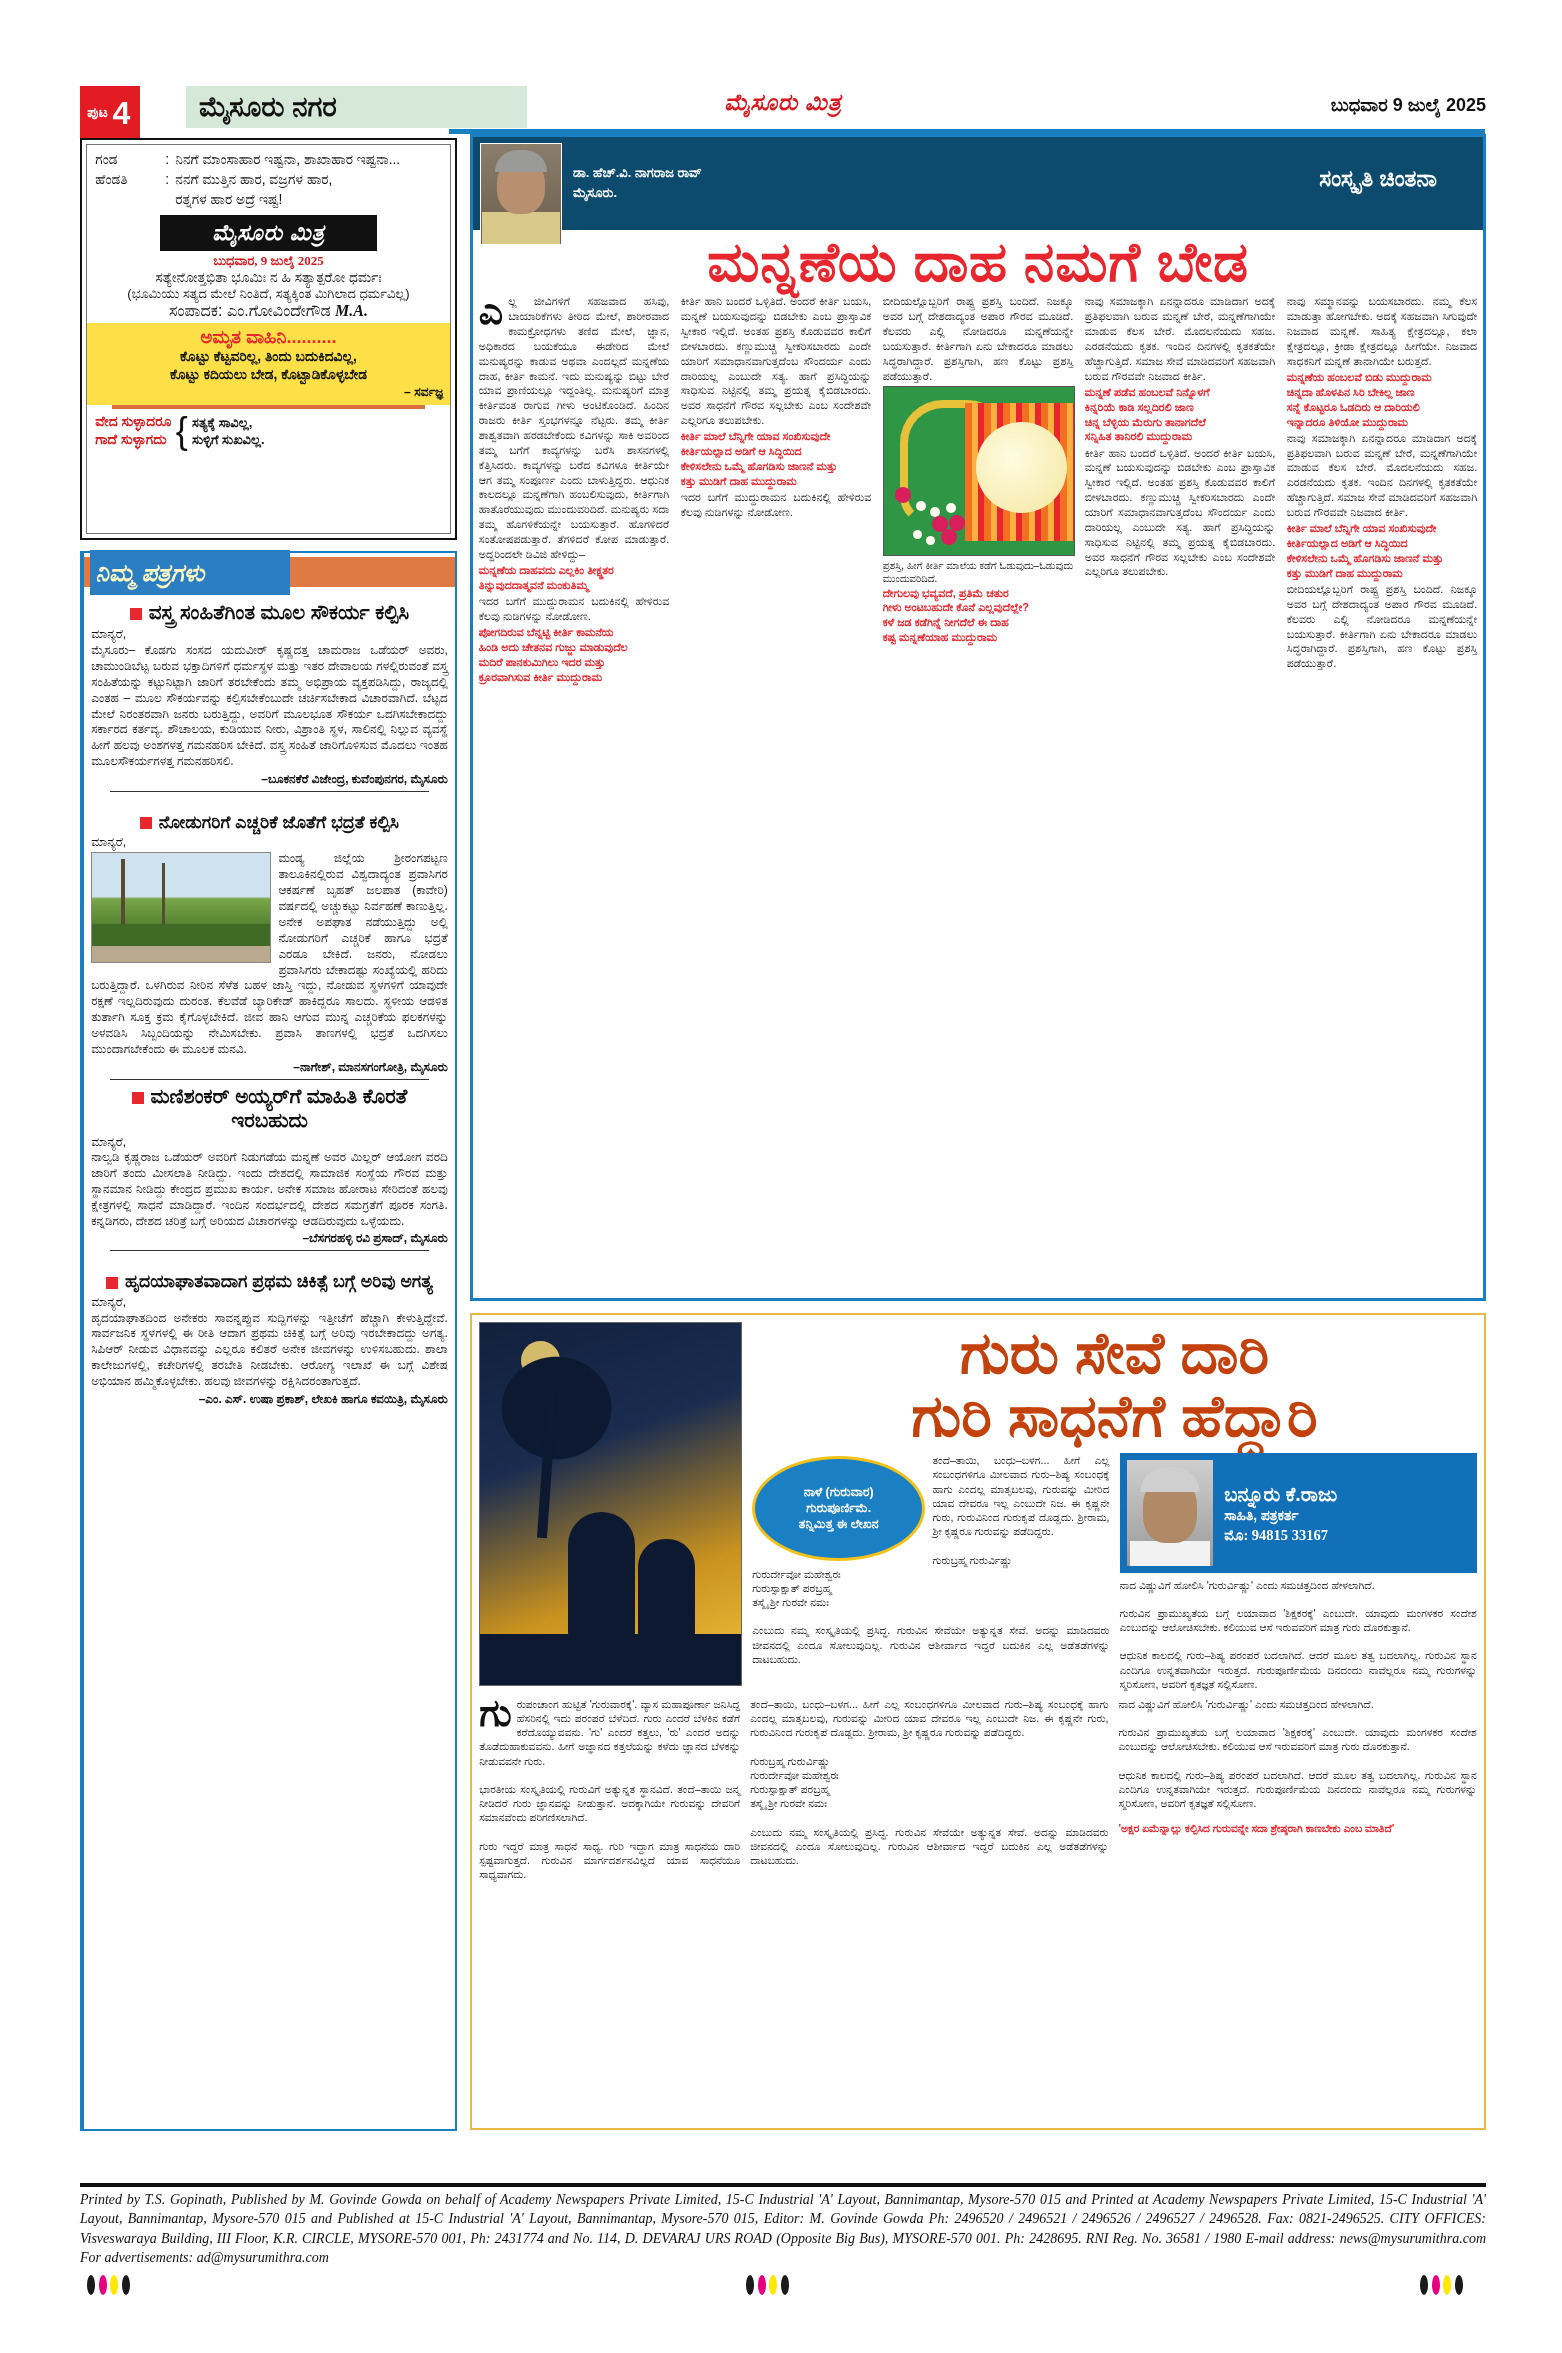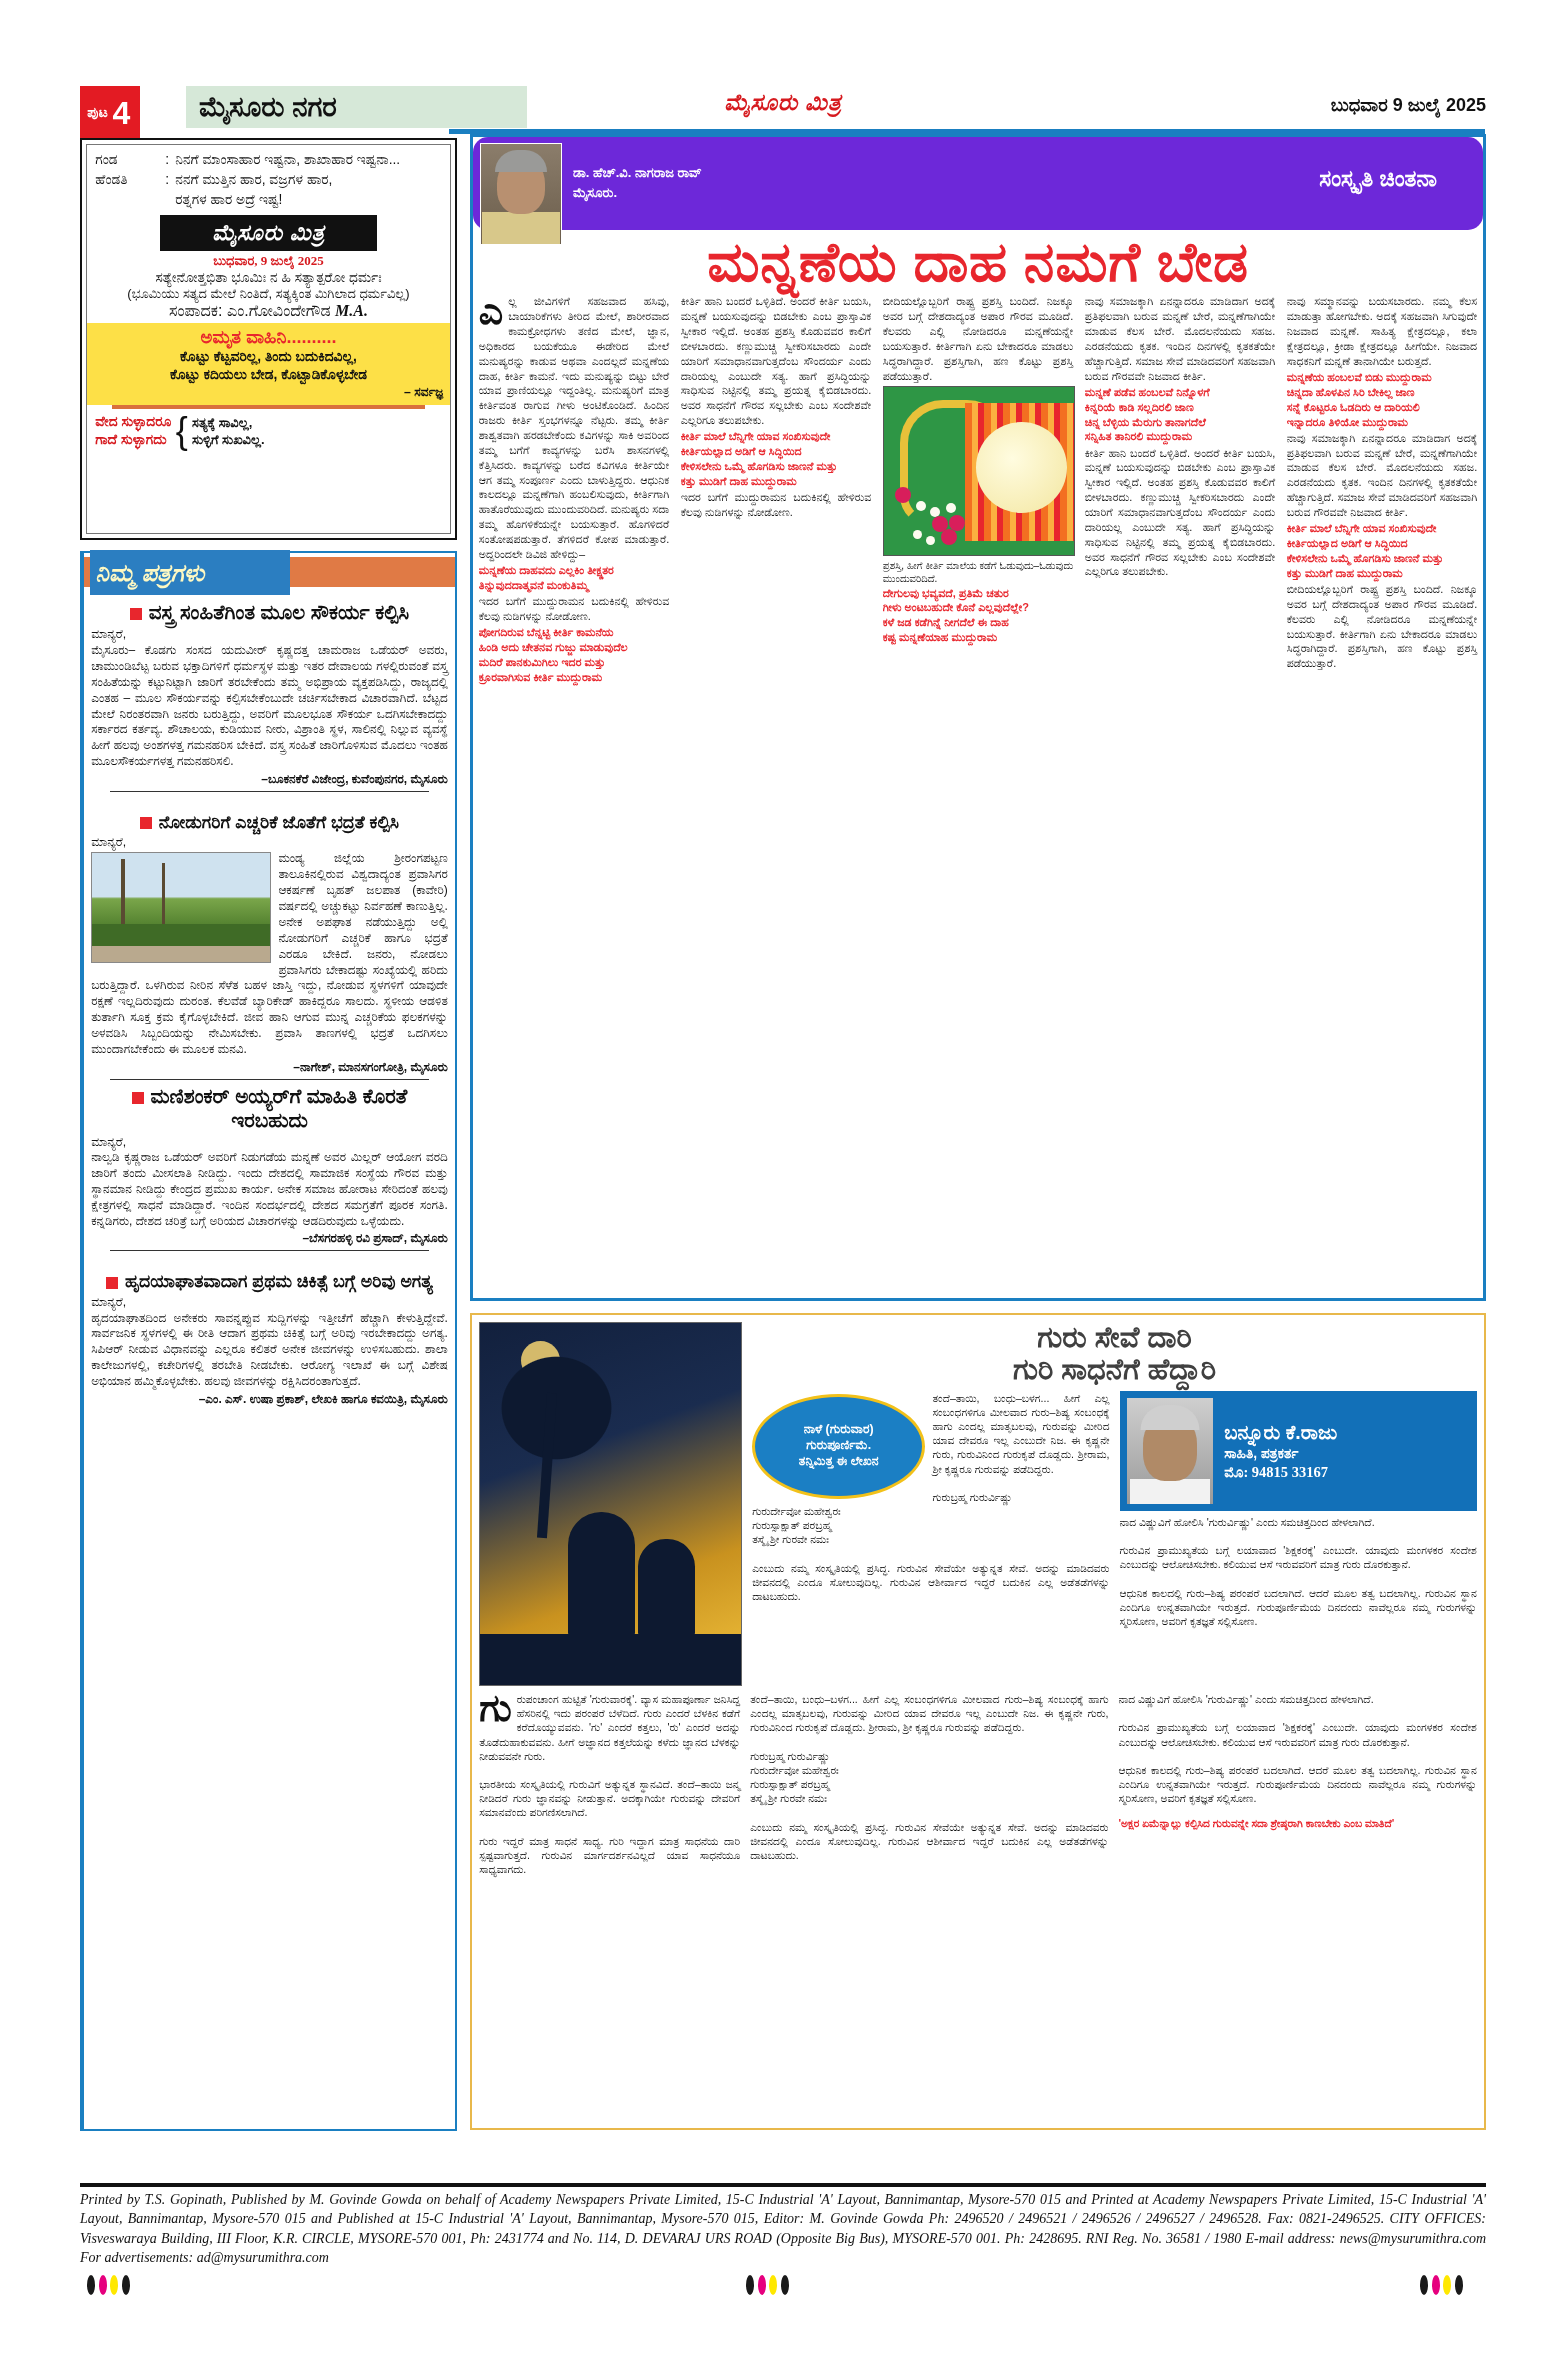--- a/index.html
+++ b/index.html
@@ -68,21 +68,21 @@
   .ltr-sign{font-size:12px;text-align:right;font-weight:bold;margin-top:1.4px;}
   .ltr-sep{border-top:0.7px solid #333;margin:5px 19px 4.3px 19px;}
   .ltr-photo{width:178px;height:109px;float:left;margin:1.4px 7.2px 2.9px 0;border:0.7px solid #888;background:linear-gradient(#cfe2ef 0%,#cfe2ef 40%,#7aa64a 42%,#4e7c2c 70%,#8a9b5a 100%);position:relative;overflow:hidden;}
   .ltr-photo .trunk{position:absolute;left:29px;top:5.8px;width:3.6px;height:80px;background:#5a4a32;}
   .ltr-photo .trunk2{position:absolute;left:70px;top:10px;width:2.9px;height:72px;background:#5a4a32;}
   .ltr-photo .bush{position:absolute;bottom:13px;left:0;width:100%;height:25px;background:#3f6b26;}
   .ltr-photo .road{position:absolute;bottom:0;left:0;width:100%;height:16px;background:#b9a98e;}
 
   
   #article{left:470px;top:134px;width:1016px;height:1167px;border:3.6px solid #1a7fc1;}
-  .art-bluebar{height:93px;background:#6d28d9;position:relative;border-radius:15px;}
+  .art-bluebar{height:93px;background:#0c4a6e;position:relative;}
   .art-bluebar .photo{position:absolute;left:7.2px;top:5.8px;width:80px;height:100px;border:1.4px solid #fff;background:linear-gradient(#8b7d6b,#6b5d4b);overflow:hidden;}
   .art-bluebar .photo .face{position:absolute;left:50%;top:13px;transform:translateX(-50%);width:48px;height:57px;border-radius:46% 46% 42% 42%;background:#b89070;}
   .art-bluebar .photo .hair{position:absolute;left:50%;top:5.8px;transform:translateX(-50%);width:52px;height:22px;border-radius:29px 29px 0 0;background:#9a9a98;}
   .art-bluebar .photo .shirt{position:absolute;left:50%;bottom:0;transform:translateX(-50%);width:78px;height:32px;background:#d8c88a;}
   .art-bluebar .author{position:absolute;left:100px;top:26px;color:#fff;font-size:13px;font-weight:bold;line-height:1.5;}
   .art-bluebar .kicker{position:absolute;right:46px;top:29px;color:#fff;font-size:22.5px;font-weight:bold;}
   .art-headline{text-align:center;font-size:55px;font-weight:bold;color:#e8262d;line-height:1.04;padding:4.3px 0 2.9px 0;letter-spacing:0.7px;}
   .art-cols{display:flex;padding:0 5.8px 4.3px 5.8px;gap:11.6px;}
   .art-col{flex:1;font-size:11px;line-height:1.35;text-align:justify;}
   .art-col p{margin:0 0 1.4px 0;}
@@ -100,21 +100,21 @@
   #guru{left:470px;top:1313px;width:1016px;height:817px;border:2.9px solid #e8b84b;padding:7.2px;}
   .guru-top{display:flex;gap:10px;}
   .guru-img{width:261px;height:362px;flex:none;border:0.7px solid #666;position:relative;overflow:hidden;background:linear-gradient(160deg,#12203d 0%,#1a2c4f 35%,#c9921f 70%,#f2c33d 100%);}
   .guru-img .moon{position:absolute;left:41px;top:17.4px;width:39px;height:39px;border-radius:50%;background:#f6d572;opacity:.85;}
   .guru-img .tree{position:absolute;left:-7.2px;top:7.2px;width:167px;height:130px;background:radial-gradient(ellipse at 50% 60%,#0d1930 0 46%,transparent 47%);}
   .guru-img .trunkg{position:absolute;left:62px;top:70px;width:10px;height:145px;background:#0d1930;transform:rotate(4deg);}
   .guru-img .seatA{position:absolute;left:88px;bottom:45px;width:67px;height:128px;border-radius:33px 33px 7.2px 7.2px;background:#0d1930;}
   .guru-img .seatB{position:absolute;left:158px;bottom:45px;width:57px;height:101px;border-radius:27.5px 27.5px 7.2px 7.2px;background:#0d1930;}
   .guru-img .ground{position:absolute;left:0;bottom:0;width:100%;height:51px;background:#0d1930;}
   .guru-mid{flex:1;}
-  .guru-headline{text-align:center;font-size:29px;font-weight:bold;color:#404040;line-height:1.08;}
+  .guru-headline{text-align:center;font-size:58px;font-weight:bold;color:#c2410c;line-height:1.08;}
   .guru-sub{display:flex;gap:10px;margin-top:5.8px;}
   .guru-c{flex:1;font-size:10.6px;line-height:1.34;text-align:justify;}
   .guru-c .red{color:#e8262d;font-weight:bold;}
   .authorcard{width:100%;height:120px;background:#1270b8;display:flex;align-items:center;padding:7.2px;box-sizing:border-box;margin-bottom:4.3px;}
   .authorcard .ph{width:86px;height:106px;flex:none;background:linear-gradient(#cfcfcf,#9a9a9a);position:relative;overflow:hidden;}
   .authorcard .ph .f{position:absolute;left:50%;top:16px;transform:translateX(-50%);width:54px;height:67px;border-radius:44% 44% 40% 40%;background:#b08a67;}
   .authorcard .ph .h{position:absolute;left:50%;top:7.2px;transform:translateX(-50%);width:59px;height:25px;border-radius:30px 30px 0 0;background:#cfcfcf;}
   .authorcard .ph .b{position:absolute;left:50%;bottom:0;transform:translateX(-50%);width:80px;height:25px;background:#f2f2f2;}
   .authorcard .at{color:#fff;padding-left:11.6px;}
   .authorcard .at .n{font-size:19.6px;font-weight:bold;}

